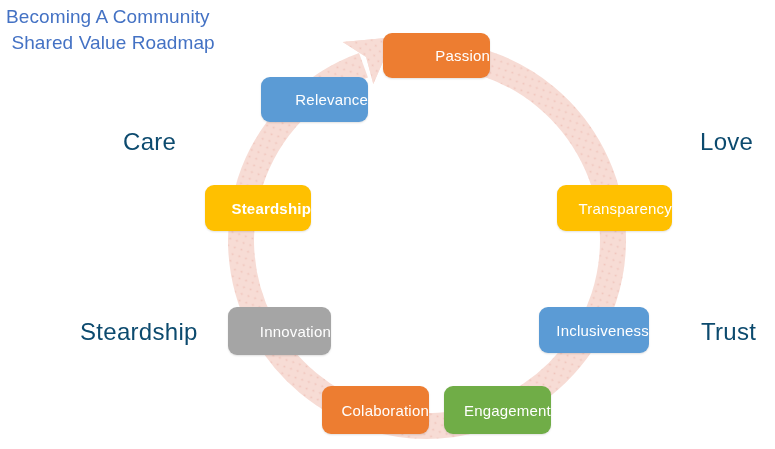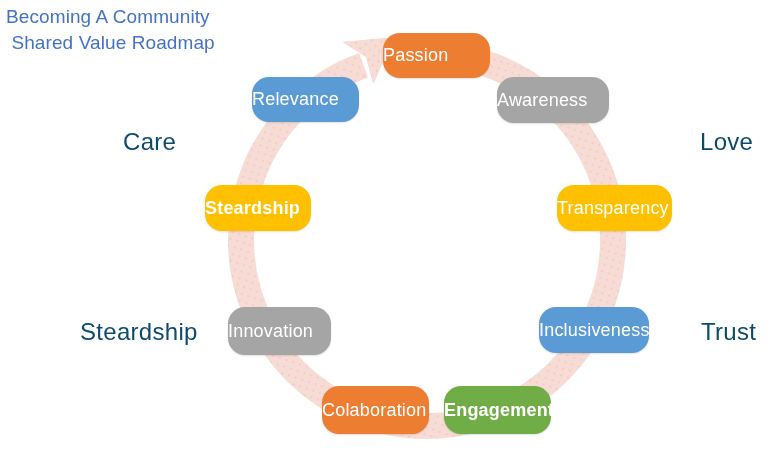--- a/index.html
+++ b/index.html
@@ -33,26 +33,26 @@
   #label-love{left:700px;top:128px;text-align:right;}
   #label-inspiration{left:80px;top:318px;}
   #label-trust{left:701px;top:318px;}
 
   
   #ring-svg{position:absolute;left:0;top:0;width:775px;height:449px;}
 
   
   .node{
     position:absolute;
-    border-radius:17px;
+    border-radius:9px;
     display:flex;
     align-items:center;
-    justify-content:flex-start;
+    justify-content:flex-end;
     color:#ffffff;
-    font-size:18px;
+    font-size:15px;
     letter-spacing:0.2px;
     box-sizing:border-box;
     text-align:center;
     box-shadow:0 1px 2px rgba(0,0,0,0.12);
     background-image:radial-gradient(rgba(255,255,255,0.16) 0.6px, transparent 0.7px);
     background-size:4px 4px;
   }
   .node span{position:relative;z-index:2;}
 </style>
 </head>
@@ -78,49 +78,46 @@
     <g>
       <polygon points="0,-26 44,0 0,26 10,0" fill="#f7dcd5" transform="translate(358,63) rotate(-36)"></polygon>
       <polygon points="0,-26 44,0 0,26 10,0" fill="url(#dotTex)" transform="translate(358,63) rotate(-36)"></polygon>
     </g>
   </svg>
 
   <div class="node" id="node-passion" style="left: 383px; top: 33px; width: 107px; height: 45px; background-color: rgb(237, 125, 49);">
     <span>Passion</span>
   </div>
 
-  <div class="node" id="node-awareness" style="left: 497px; top: 77px; width: 112px; height: 46px; background-color: rgb(165, 165, 165);">
-    <span>Awareness</span>
-  </div>
 
   <div class="node" id="node-transparency" style="left: 557px; top: 185px; width: 115px; height: 46px; background-color: rgb(255, 192, 0);">
     <span>Transparency</span>
   </div>
 
   <div class="node" id="node-inclusiveness" style="left: 539px; top: 307px; width: 110px; height: 46px; background-color: rgb(91, 155, 213);">
     <span>Inclusiveness</span>
   </div>
 
-  <div class="node" id="node-engagement" style="left: 444px; top: 386px; width: 107px; height: 48px; background-color: rgb(112, 173, 71); font-weight: bold;">
+  <div class="node" id="node-engagement" style="left: 444px; top: 386px; width: 107px; height: 48px; background-color: rgb(112, 173, 71);">
     <span>Engagement</span>
   </div>
 
   <div class="node" id="node-colaboration" style="left: 322px; top: 386px; width: 107px; height: 48px; background-color: rgb(237, 125, 49);">
     <span>Colaboration</span>
   </div>
 
   <div class="node" id="node-innovation" style="left: 228px; top: 307px; width: 103px; height: 48px; background-color: rgb(165, 165, 165);">
     <span>Innovation</span>
   </div>
 
   <div class="node" id="node-steardship" style="left: 205px; top: 185px; width: 106px; height: 46px; background-color: rgb(255, 192, 0); font-weight: bold;">
     <span>Steardship</span>
   </div>
 
-  <div class="node" id="node-relevance" style="left: 252px; top: 77px; width: 107px; height: 45px; background-color: rgb(91, 155, 213);">
+  <div class="node" id="node-relevance" style="left: 261px; top: 77px; width: 107px; height: 45px; background-color: rgb(91, 155, 213);">
     <span>Relevance</span>
   </div>
 
   <div class="corner-label" id="label-care">Care</div>
   <div class="corner-label" id="label-love">Love</div>
   <div class="corner-label" id="label-inspiration">Steardship</div>
   <div class="corner-label" id="label-trust">Trust</div>
 
 </div>
 

